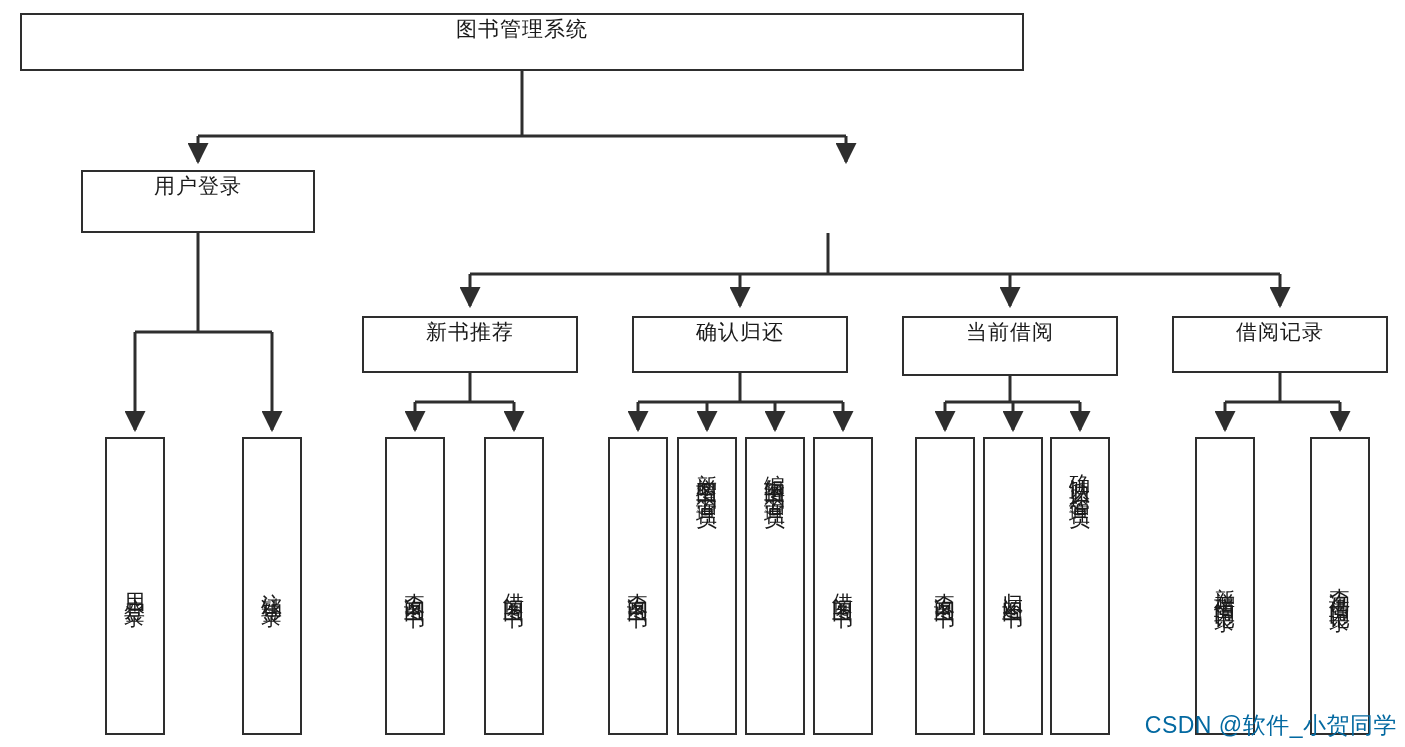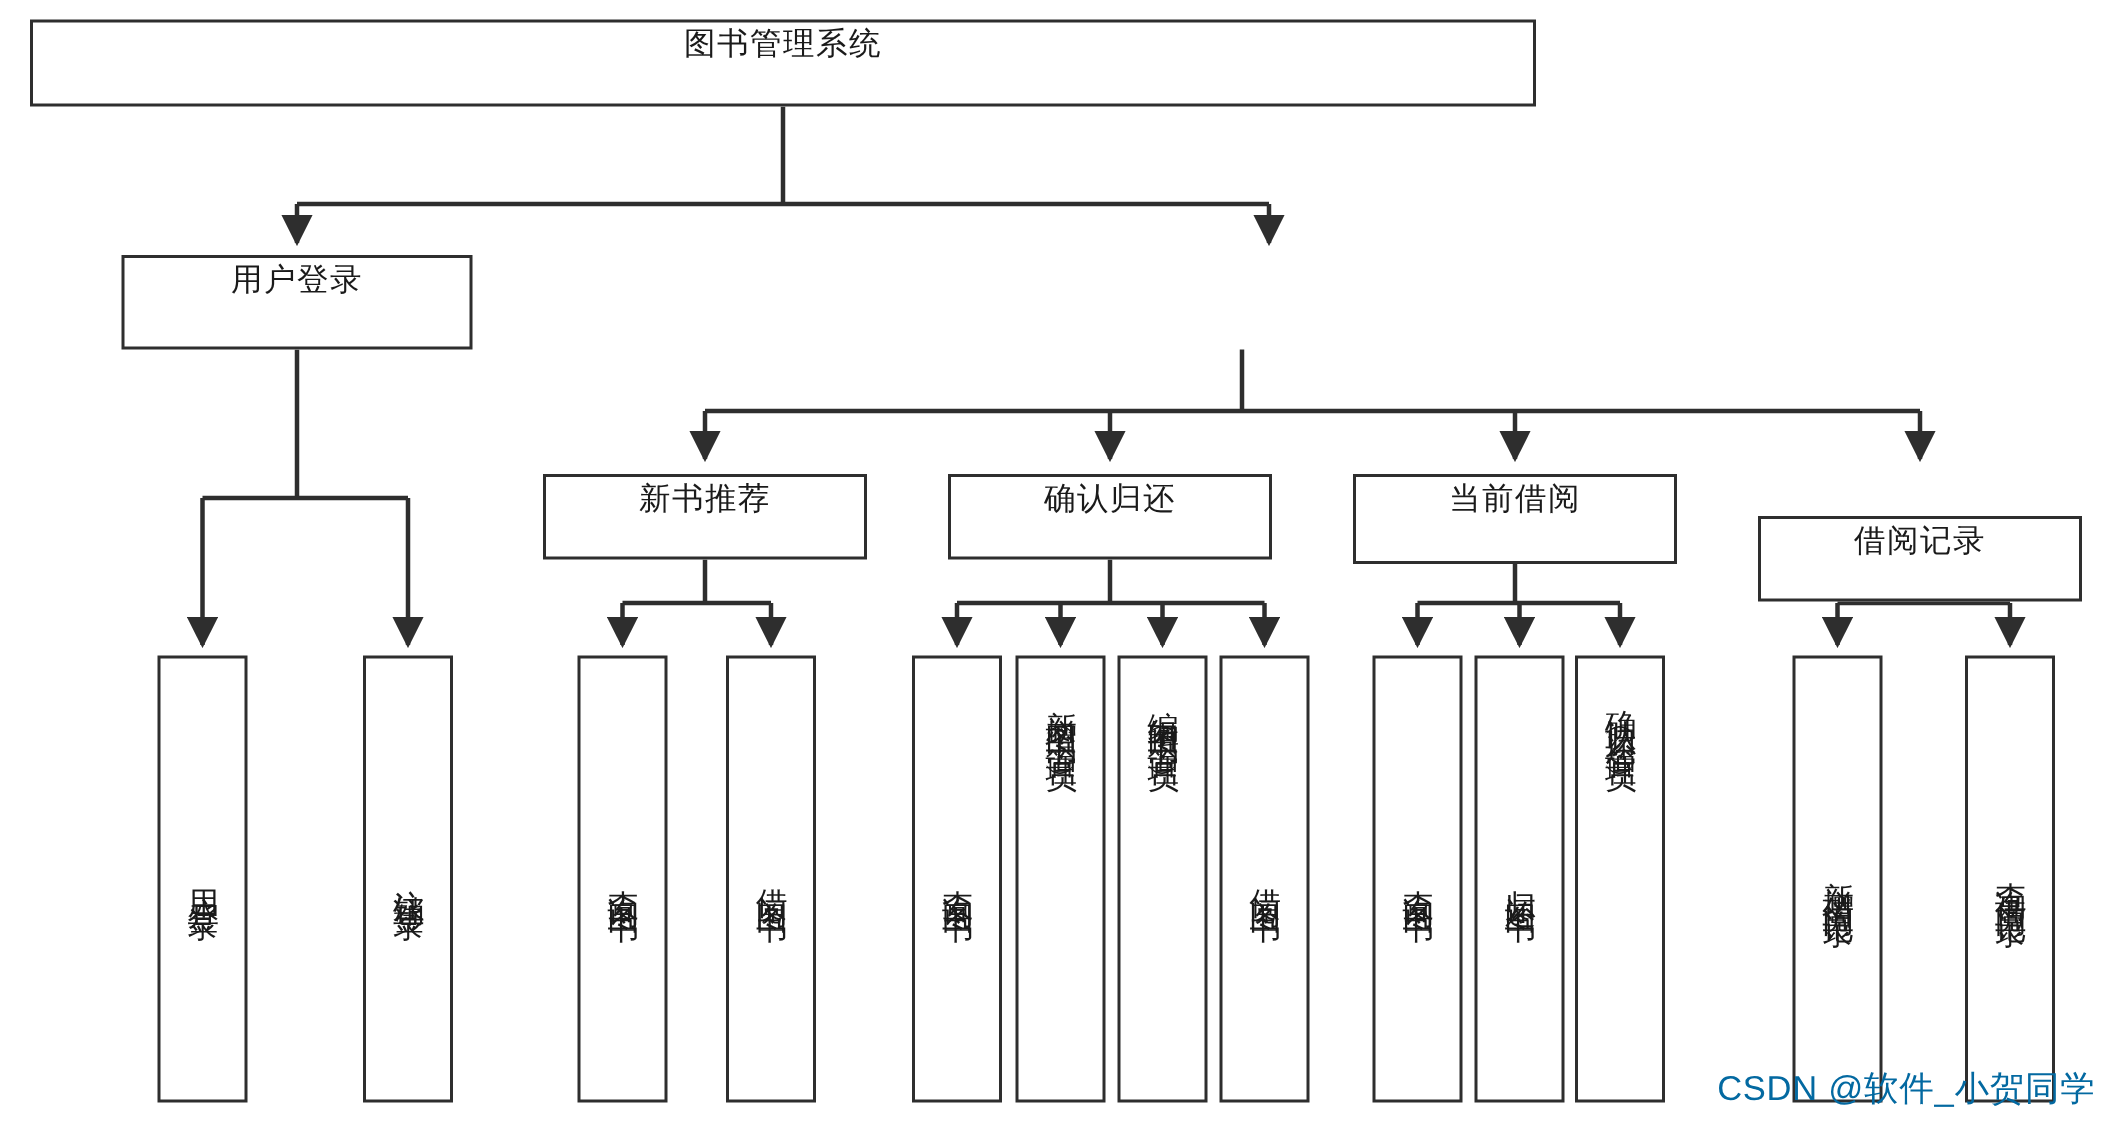--- a/index.html
+++ b/index.html
@@ -78,21 +78,21 @@
 
   <div class="node" style="left:362px;top:316px;width:216px;height:57px;">
     <span class="node-h">新书推荐</span>
   </div>
   <div class="node" style="left:632px;top:316px;width:216px;height:57px;">
     <span class="node-h">确认归还</span>
   </div>
   <div class="node" style="left:902px;top:316px;width:216px;height:60px;">
     <span class="node-h">当前借阅</span>
   </div>
-  <div class="node" style="left:1172px;top:316px;width:216px;height:57px;margin-top:28px;">
+  <div class="node" style="left:1172px;top:316px;width:216px;height:57px;">
     <span class="node-h">借阅记录</span>
   </div>
 
   <div class="node leaf center" style="left:105px;top:437px;width:60px;height:298px;">
     <span class="node-v">用户登录</span>
   </div>
   <div class="node leaf center" style="left:242px;top:437px;width:60px;height:298px;">
     <span class="node-v">注销登录</span>
   </div>
 

